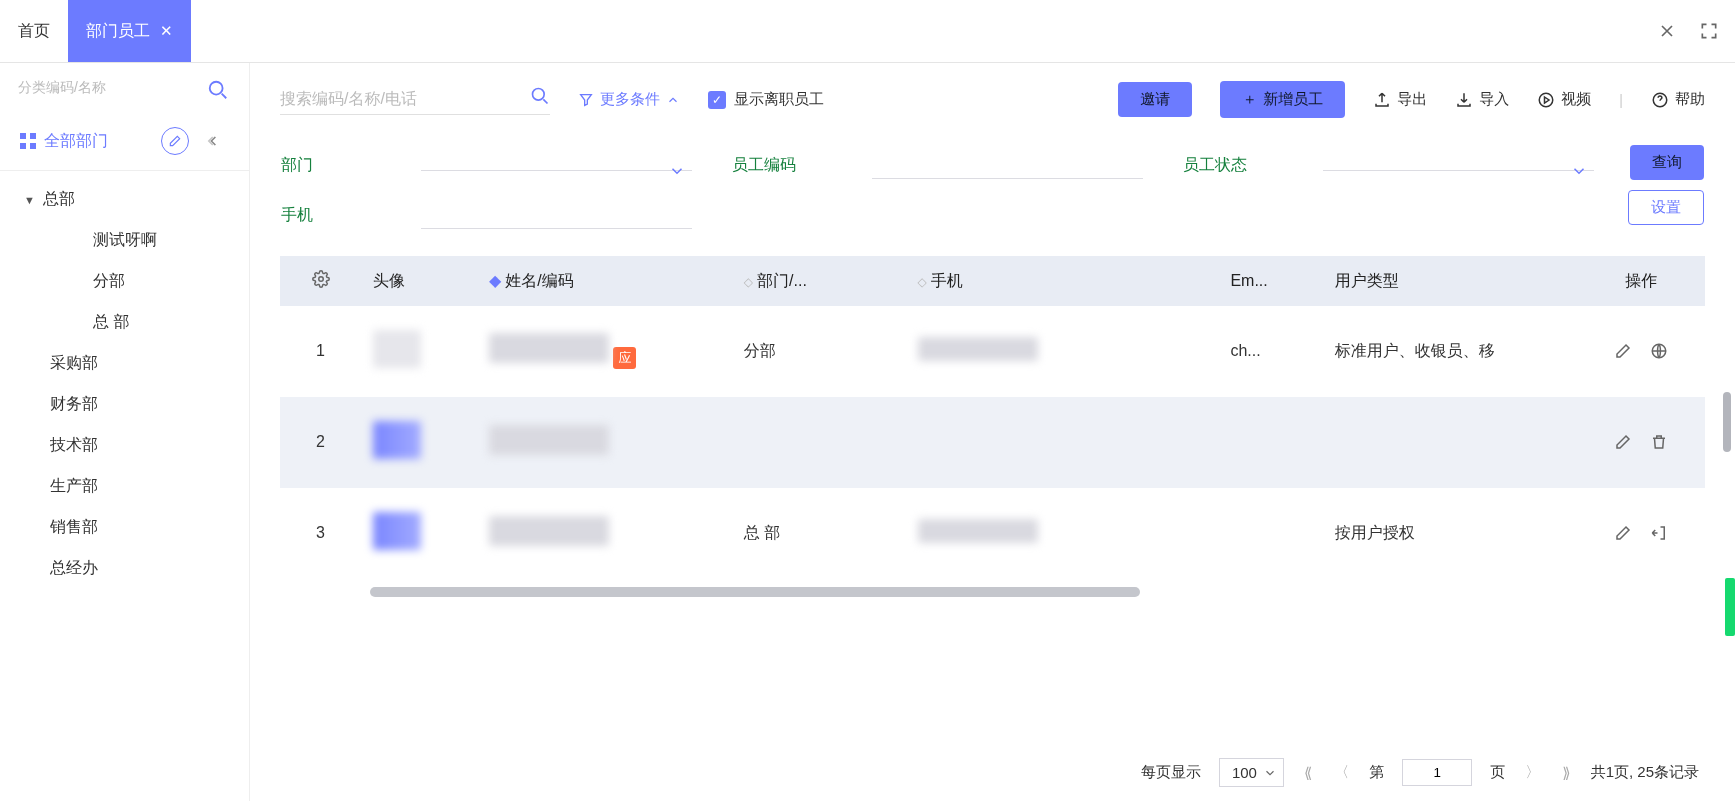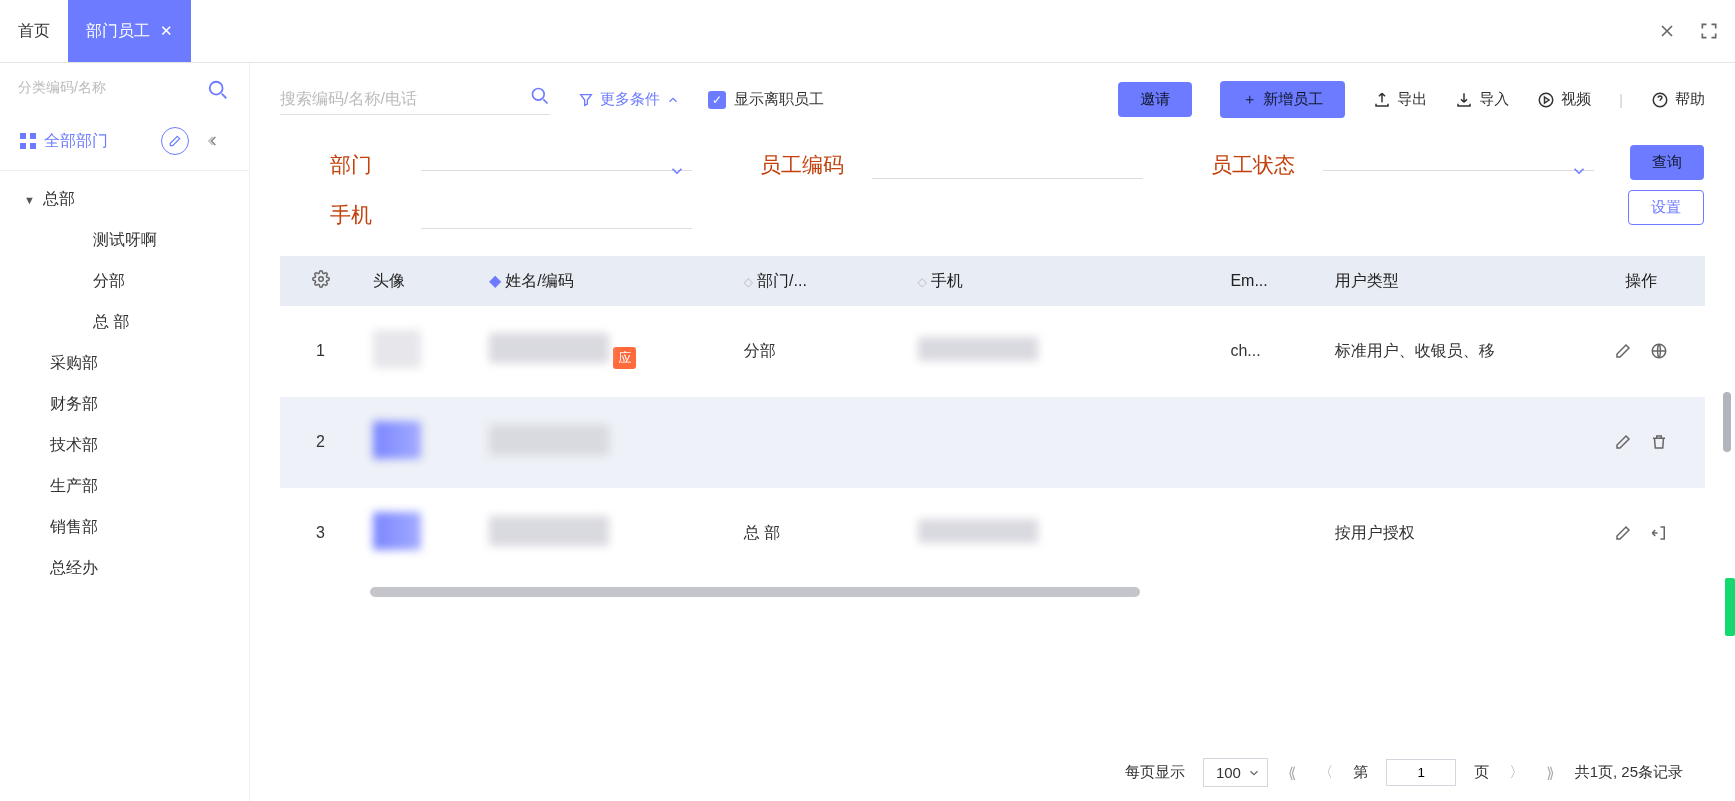--- a/index.html
+++ b/index.html
@@ -48,21 +48,21 @@
   .spacer{flex:1}
   .btn-primary{background:#6c7bff;color:#0f172a;border:none;border-radius:4px;padding:9px 22px;font-size:15px;cursor:pointer}
   .btn-primary.small{padding:8px 22px}
   .btn-secondary{background:#fff;color:#6c7bff;border:1.5px solid #6c7bff;border-radius:4px;padding:7px 22px;font-size:15px;cursor:pointer}
   .toolbar .micon{display:flex;align-items:center;gap:6px;color:#333;cursor:pointer;font-size:15px}
   .micon svg{width:18px;height:18px}
 
   .filterpanel{margin:10px 30px 14px;border:1px solid transparent;display:flex}
   .fp-grid{flex:1;display:grid;grid-template-columns:repeat(3,1fr);gap:22px 40px;padding:12px 0}
   .fp-field{display:flex;align-items:center}
-  .fp-label{width:140px;text-align:center;font-size:21px;color:#c2410c}
+  .fp-label{width:140px;font-size:16px;color:#15803d}
   .fp-input{flex:1;border:none;border-bottom:1px solid #dcdce2;padding:4px 28px 6px 2px;font-size:15px;outline:none;background:transparent;position:relative}
   .fp-wrap{flex:1;position:relative;border-bottom:1px solid #dcdce2;padding:4px 0 6px}
   .fp-wrap .chev{position:absolute;right:6px;top:2px;color:#6c7bff}
   .fp-actions{width:110px;display:flex;flex-direction:column;gap:10px;align-items:flex-end;padding:6px 0}
 
   
   .tablewrap{margin:0 30px;position:relative}
   .tbl{width:100%;border-collapse:collapse;table-layout:fixed}
   .tbl thead th{background:#e8ecf4;font-size:16px;color:#222;text-align:left;padding:14px 12px;font-weight:400}
   .tbl tbody td{padding:24px 12px;font-size:16px;color:#333;border-bottom:1px solid transparent}
@@ -80,21 +80,21 @@
   .row-actions svg{width:18px;height:18px;cursor:pointer}
   .op-th{text-align:center !important}
 
   .hscrollbar{height:14px;margin:6px 30px 0;background:#fff;position:relative}
   .hscrollbar .thumb{position:absolute;left:90px;top:2px;height:10px;width:770px;background:#c4c6cc;border-radius:5px}
 
   .vscrollmark{position:absolute;right:4px;top:392px;width:8px;height:60px;background:#b3b5bc;border-radius:4px}
   .greenmark{position:absolute;right:0;top:578px;width:10px;height:58px;background:#15d96f;border-radius:2px}
 
   
-  .pager{position:absolute;bottom:14px;right:52px;display:flex;align-items:center;gap:18px;font-size:15px;color:#333}
+  .pager{position:absolute;bottom:14px;right:36px;display:flex;align-items:center;gap:18px;font-size:15px;color:#333}
   .pager .sel{border:1px solid #d5d5dd;padding:5px 26px 5px 12px;position:relative}
   .pager .sel .chev{position:absolute;right:6px;top:7px;color:#666}
   .pager .pgin{border:1px solid #d5d5dd;width:70px;text-align:center;padding:5px 4px}
   .pager .nav{color:#aaa;cursor:pointer;padding:0 2px}
 </style>
 </head>
 <body>
 
 <div class="page">
 

